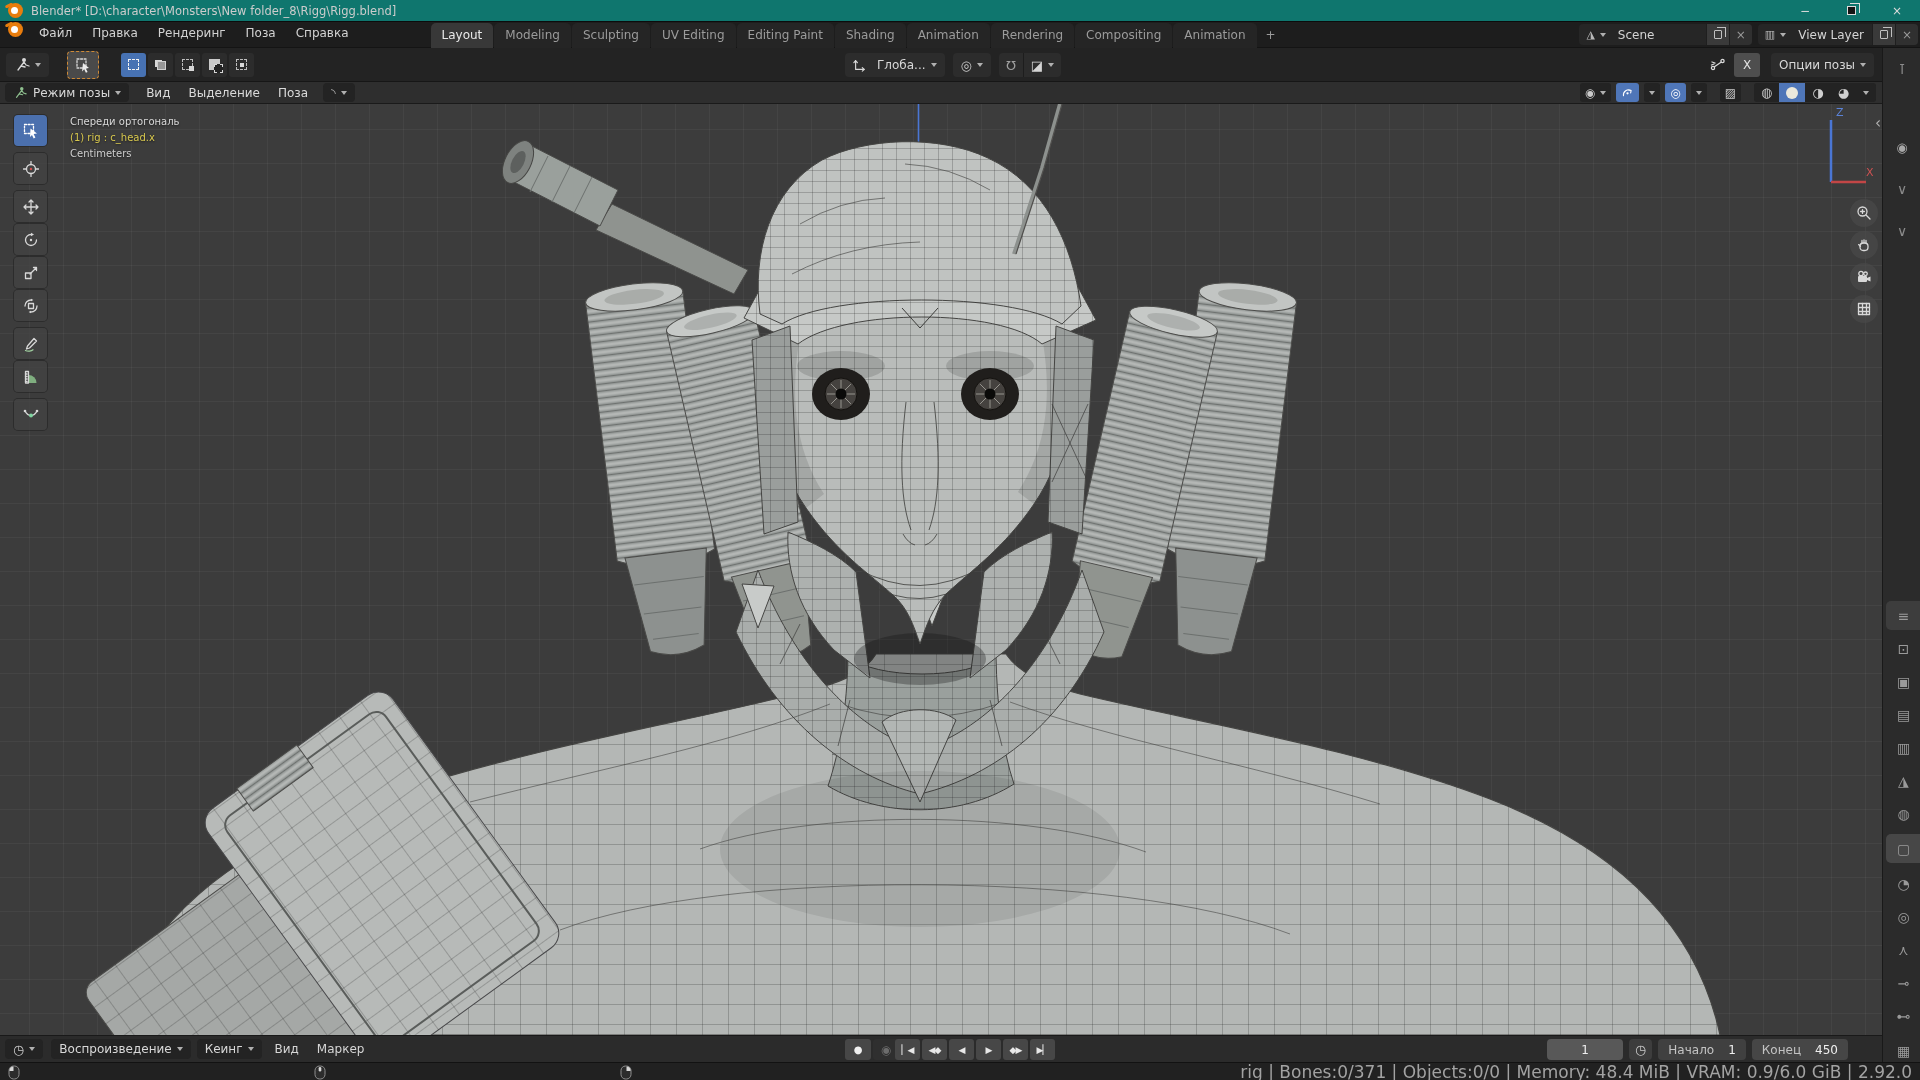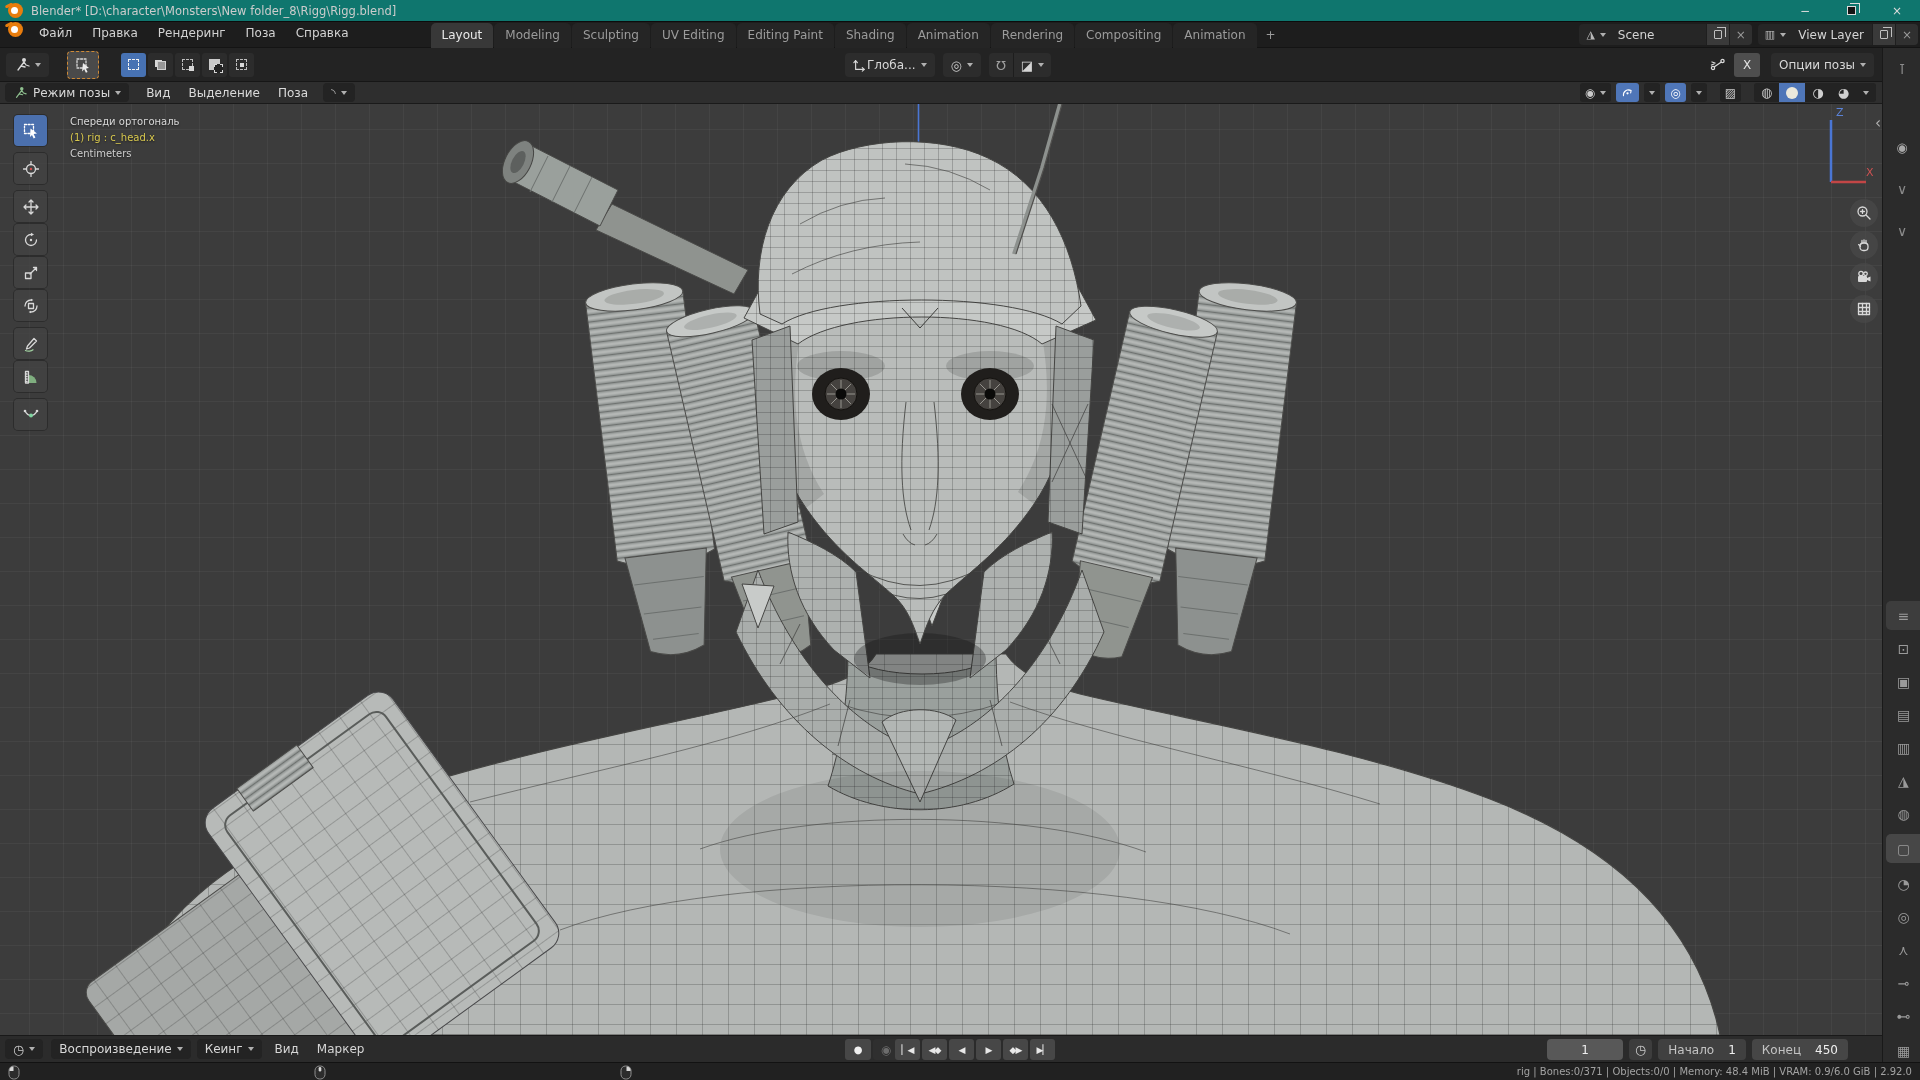--- a/index.html
+++ b/index.html
@@ -120,21 +120,21 @@
   .recbtn.dim{background:#2f2f2f;color:#6c6c6c;font-size:12px}
   .tlright{position:absolute;right:34px;top:3px;display:flex;align-items:center;gap:6px}
   .field{height:21px;background:#4f4f4f;border-radius:4px;display:flex;align-items:center;justify-content:center;
     color:#efefef;padding:0 10px}
   .field .flbl{color:#c3c3c3;margin-right:14px}
   .field.frame{width:76px;background:#585858}
 
   
   .status{position:absolute;left:0;top:1062px;width:1920px;height:18px;background:#212121;
     display:flex;align-items:center;border-top:1px solid #121212}
-  .status .info{margin-left:auto;margin-right:8px;color:#a2a2a2;font-size:10px}
+  .status .info{margin-left:auto;margin-right:8px;color:#a2a2a2;font-size:17px}
   .mouseic{position:absolute;top:2px}
 
   svg{display:block}
   .ic-stroke{stroke:#d8d8d8;stroke-width:1.3;fill:none;stroke-linecap:round;stroke-linejoin:round}
 </style>
 </head>
 <body>
 
 <div class="app">
 
@@ -226,21 +226,21 @@
       <span class="mbtn">
           <span class="mi m5"></span>
         </span>
     </div>
 
     <div class="r2center">
       <div class="pill">
         <svg width="14" height="14" viewBox="0 0 16 16">
           <path class="ic-stroke" d="M3 13 V3 M3 3 l-2 2.4 M3 3 l2 2.4 M3 13 H13 M13 13 l-2.4 -2 M13 13 l-2.4 2"></path>
         </svg>
-        <span style="margin-left:0">Глоба...</span>
+        <span style="margin-left:10px">Глоба...</span>
         <span class="car"></span>
       </div>
       <div class="pill">
         <span style="font-size:13px;color:#c8c8c8">◎</span>
         <span class="car"></span>
       </div>
       <div class="snapgrp">
         <span class="seg first">
             <span style="display:inline-block;transform:rotate(180deg);font-size:13px">Ω</span>
           </span>

